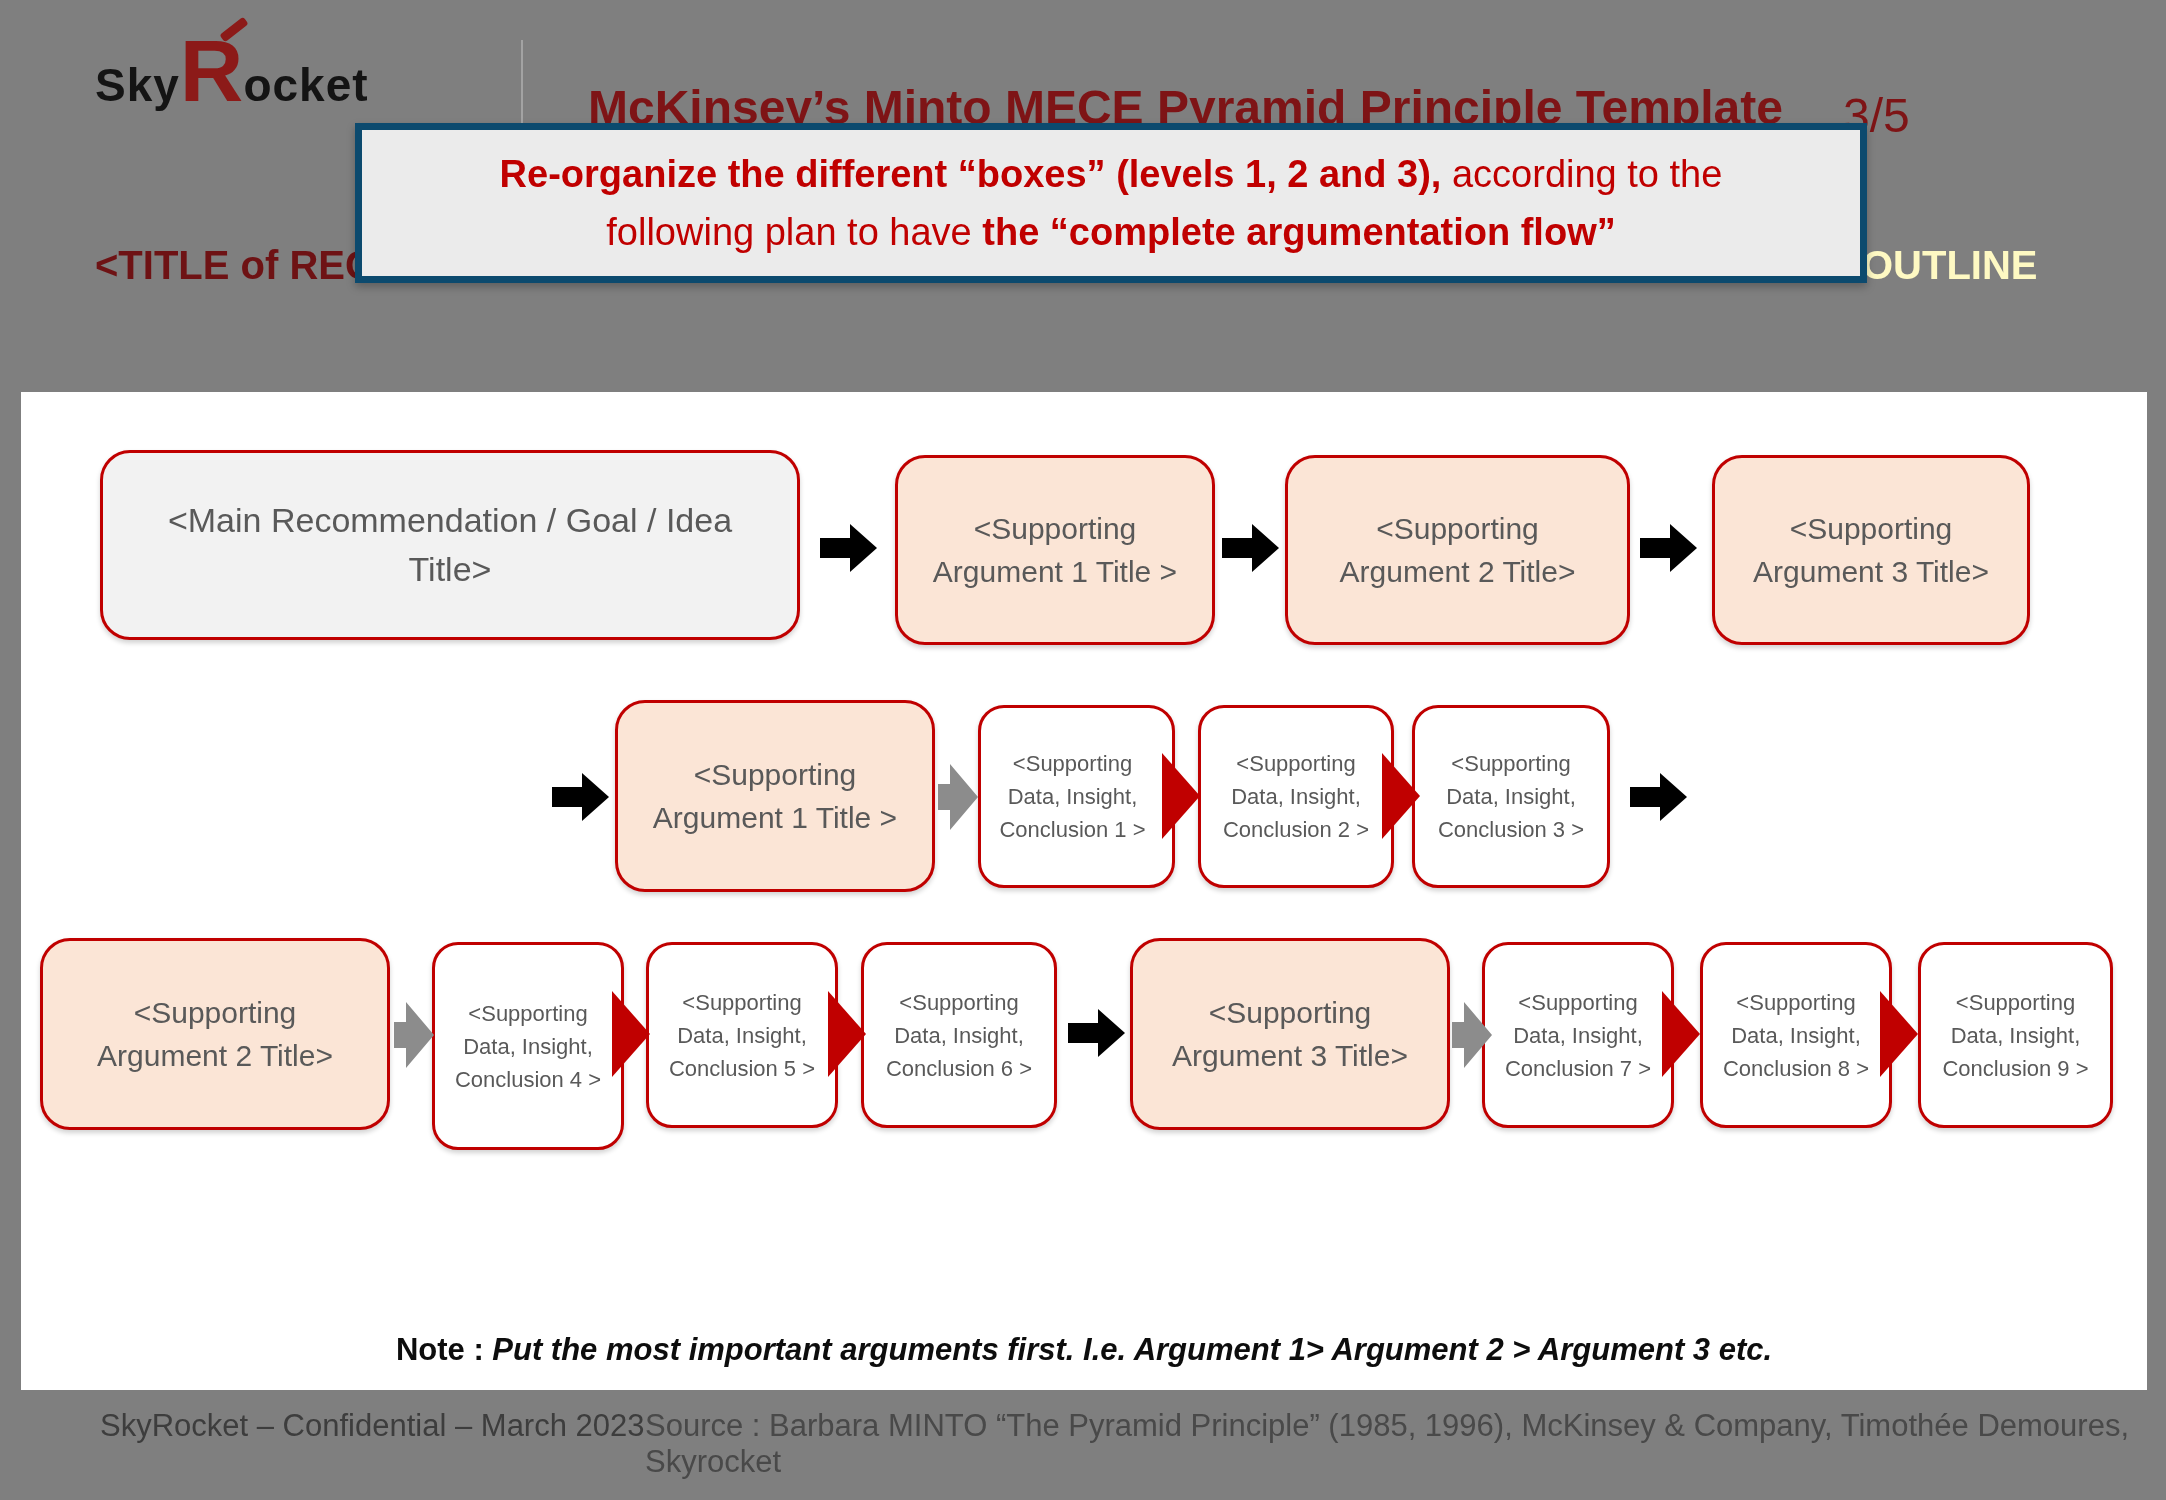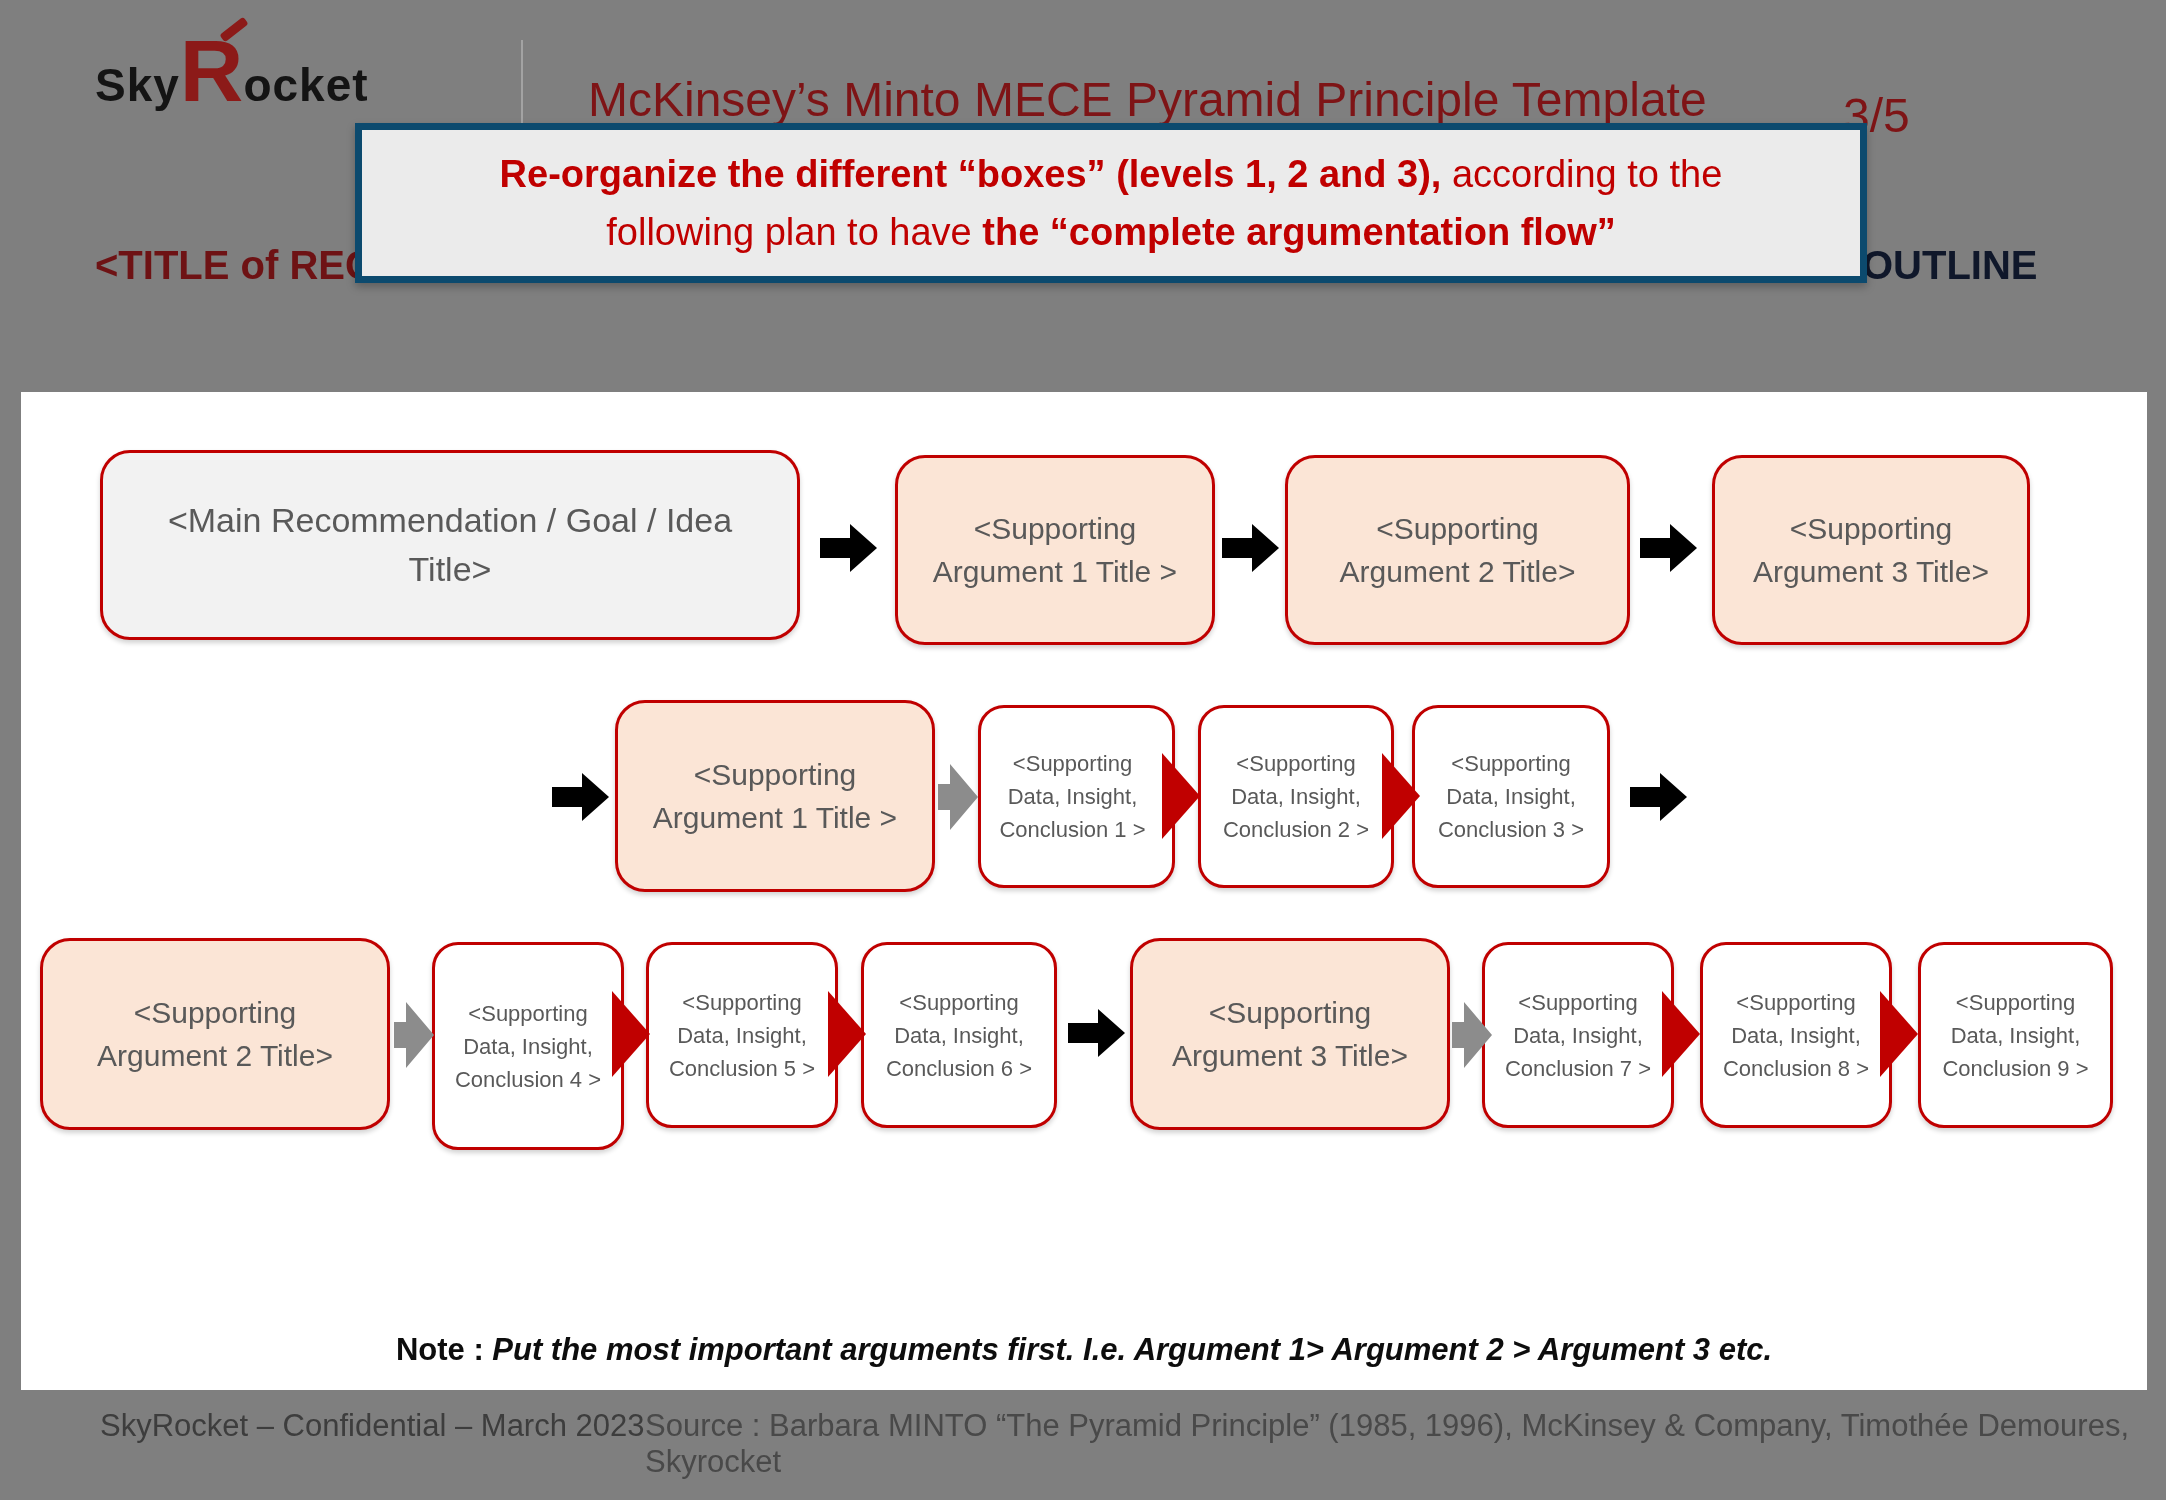--- a/index.html
+++ b/index.html
@@ -5,24 +5,24 @@
   html,body{margin:0;padding:0;}
   body{width:2166px;height:1500px;background:#7f7f7f;font-family:"Liberation Sans",sans-serif;overflow:hidden;}
   .slide{position:relative;width:2166px;height:1500px;background:#7f7f7f;}
 
   
   .logo{position:absolute;left:95px;top:58px;z-index:2;white-space:nowrap;}
   .logo-sky,.logo-ocket{font-size:46px;font-weight:800;color:#141414;letter-spacing:1px;}
   .logo-r{position:relative;display:inline-block;font-size:88px;font-weight:800;color:#8c1a18;line-height:0;}
   .logo-accent{position:absolute;top:-46px;right:-6px;width:30px;height:9px;background:#8c1a18;transform:rotate(-38deg);border-radius:3px;}
   .hdr-divider{position:absolute;left:521px;top:40px;width:2px;height:96px;background:#a3a3a3;z-index:1;}
-  .title{position:absolute;left:588px;top:72px;width:1260px;font-size:48px;font-weight:400;color:#7e1416;z-index:1;white-space:nowrap;}
+  .title{position:absolute;left:588px;top:80px;width:1260px;font-size:48px;font-weight:700;color:#7e1416;z-index:1;white-space:nowrap;}
   .page-num{position:absolute;left:1843px;top:88px;font-size:48px;font-weight:400;color:#7e1416;z-index:1;}
   .subtitle-left{position:absolute;left:95px;top:243px;font-size:40px;font-weight:700;color:#6e1214;z-index:1;white-space:nowrap;}
-  .subtitle-right{position:absolute;left:1862px;top:243px;font-size:40px;font-weight:700;color:#0f172a;z-index:1;}
+  .subtitle-right{position:absolute;left:1862px;top:243px;font-size:40px;font-weight:700;color:#fef9c3;z-index:1;}
 
   
   .callout{position:absolute;left:355px;top:123px;width:1498px;height:146px;background:#ebebeb;border:7px solid #0c4a6e;z-index:10;display:flex;flex-direction:column;justify-content:center;box-shadow:0 4px 8px rgba(0,0,0,0.25);}
   .callout-line{text-align:center;font-size:38px;line-height:58px;color:#c00000;font-weight:400;}
   .callout-line b{font-weight:800;}
 
   
   .panel{position:absolute;left:21px;top:392px;width:2126px;height:998px;background:#ffffff;z-index:0;}
 
   

